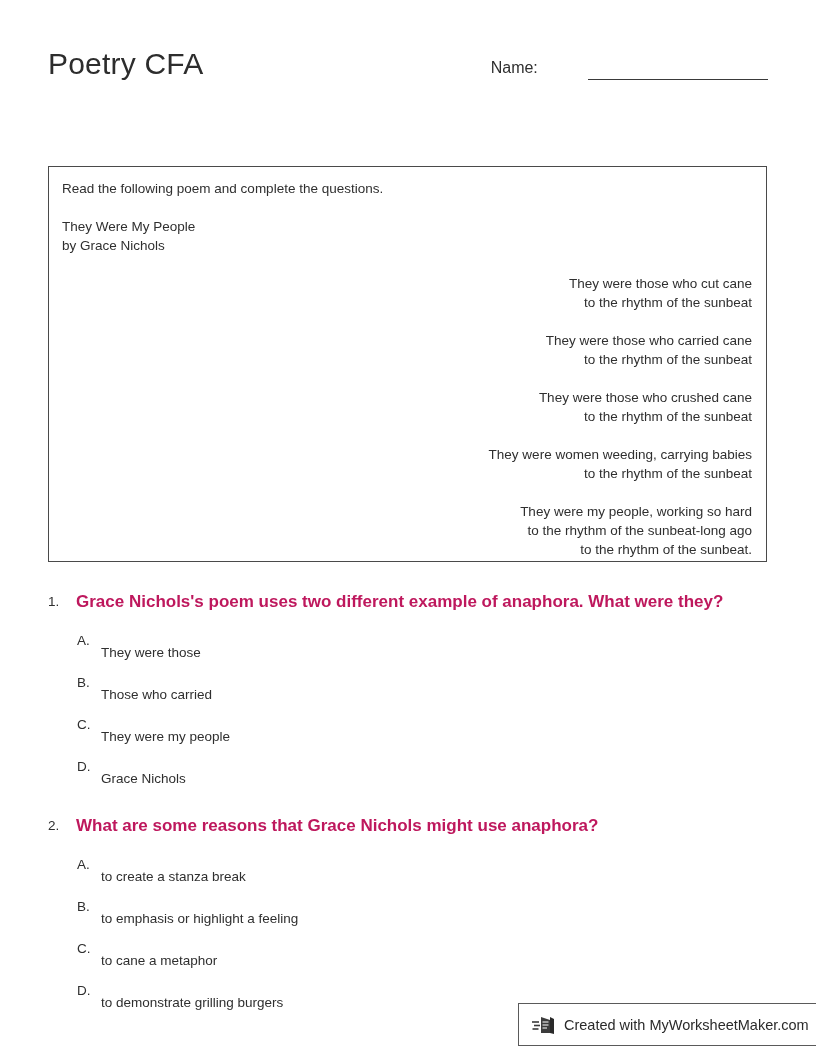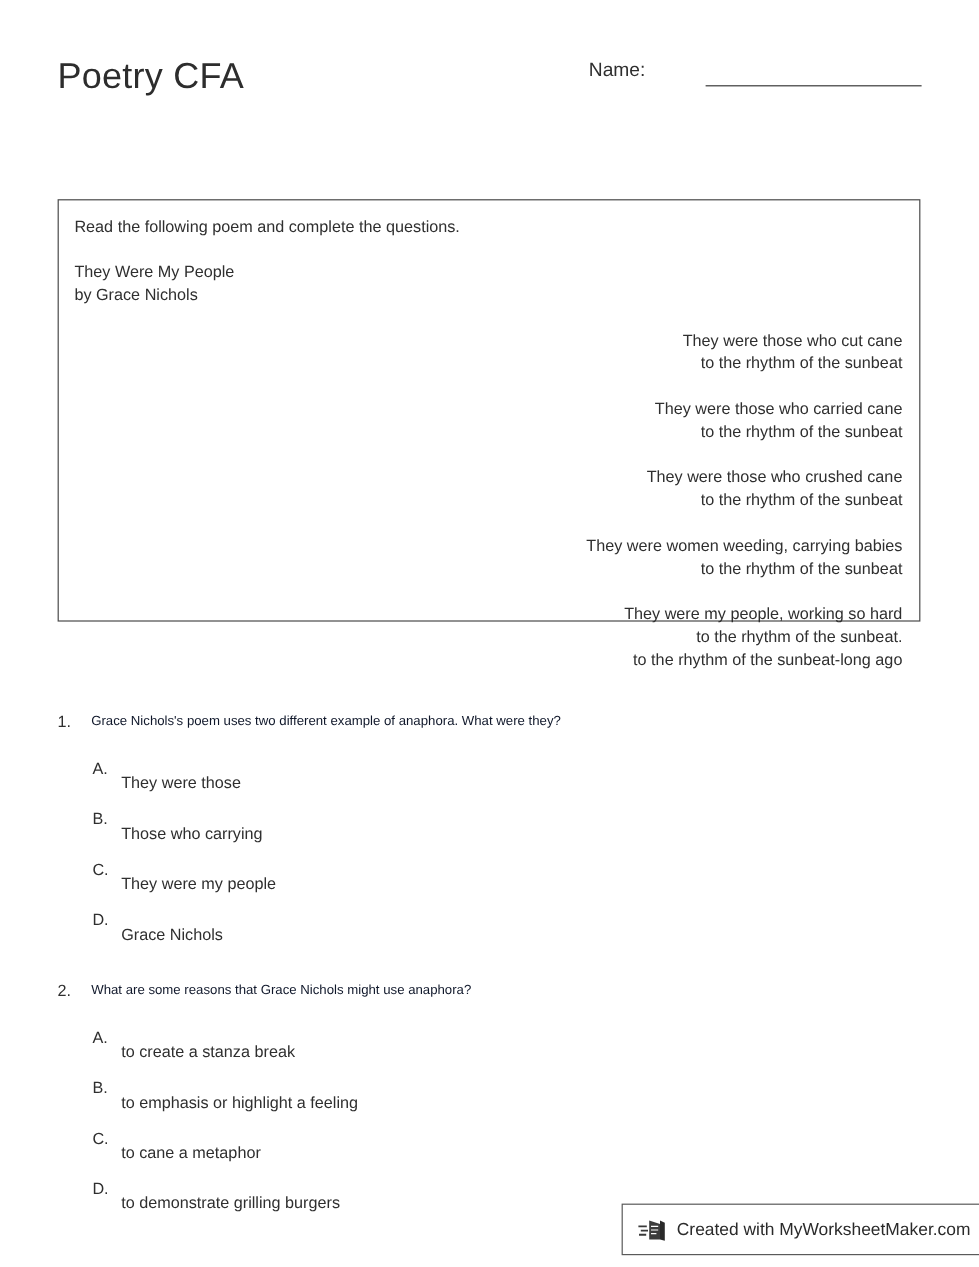--- a/index.html
+++ b/index.html
@@ -45,21 +45,21 @@
     white-space: nowrap;
   }
   .fields {
     position: absolute;
     right: 0;
     top: 5px;
     width: 300px;
   }
   .field-row {
     display: flex;
-    align-items: flex-start;
+    align-items: flex-end;
     justify-content: flex-end;
     height: 31px;
     margin-bottom: 7px;
     gap: 42px;
   }
   .field-label {
     font-size: 16px;
     font-weight: 400;
     color: #2f2f2f;
     line-height: 20px;
@@ -73,21 +73,21 @@
     border-bottom: 1.4px solid #3a3a3a;
     height: 22px;
   }
 
   
   .passage-box {
     position: absolute;
     left: 48px;
     top: 166px;
     width: 719px;
-    height: 352px;
+    height: 396px;
     border: 1.2px solid #4a4a4a;
     box-sizing: border-box;
     background: #ffffff;
   }
   .passage-inner {
     padding: 12px 14px 10px 13px;
   }
   .passage-directions {
     font-size: 13.5px;
     line-height: 19px;
@@ -131,23 +131,24 @@
     margin-bottom: 20px;
   }
   .question-number {
     width: 28px;
     flex: 0 0 28px;
     font-size: 13.5px;
     line-height: 19px;
     color: #2f2f2f;
   }
   .question-text {
-    font-size: 11px;
-    line-height: 19px;
-    color: #0f172a;
+    font-size: 17px;
+    line-height: 19px;
+    color: #be185d;
+    font-weight: bold;
   }
   .options {
     padding-left: 29px;
   }
   .option-row {
     display: flex;
     align-items: flex-start;
     margin-bottom: 11px;
   }
   .option-row:last-child {
@@ -233,41 +234,41 @@
           <div class="stanza">
             <div class="poem-line">They were those who crushed cane</div>
             <div class="poem-line">to the rhythm of the sunbeat</div>
           </div>
           <div class="stanza">
             <div class="poem-line">They were women weeding, carrying babies</div>
             <div class="poem-line">to the rhythm of the sunbeat</div>
           </div>
           <div class="stanza">
             <div class="poem-line">They were my people, working so hard</div>
+            <div class="poem-line">to the rhythm of the sunbeat-long ago</div>
             <div class="poem-line">to the rhythm of the sunbeat.</div>
-            <div class="poem-line">to the rhythm of the sunbeat-long ago</div>
           </div>
         </div>
     </div>
   </div>
 
   <div class="questions" id="questions-container">
       <div class="question-block">
         <div class="question-row">
           <div class="question-number">1.</div>
           <div class="question-text">Grace Nichols's poem uses two different example of anaphora. What were they?</div>
         </div>
         <div class="options">
           <div class="option-row">
             <div class="option-letter">A.</div>
             <div class="option-text">They were those</div>
           </div>
           <div class="option-row">
             <div class="option-letter">B.</div>
-            <div class="option-text">Those who carrying</div>
+            <div class="option-text">Those who carried</div>
           </div>
           <div class="option-row">
             <div class="option-letter">C.</div>
             <div class="option-text">They were my people</div>
           </div>
           <div class="option-row">
             <div class="option-letter">D.</div>
             <div class="option-text">Grace Nichols</div>
           </div>
         </div>

